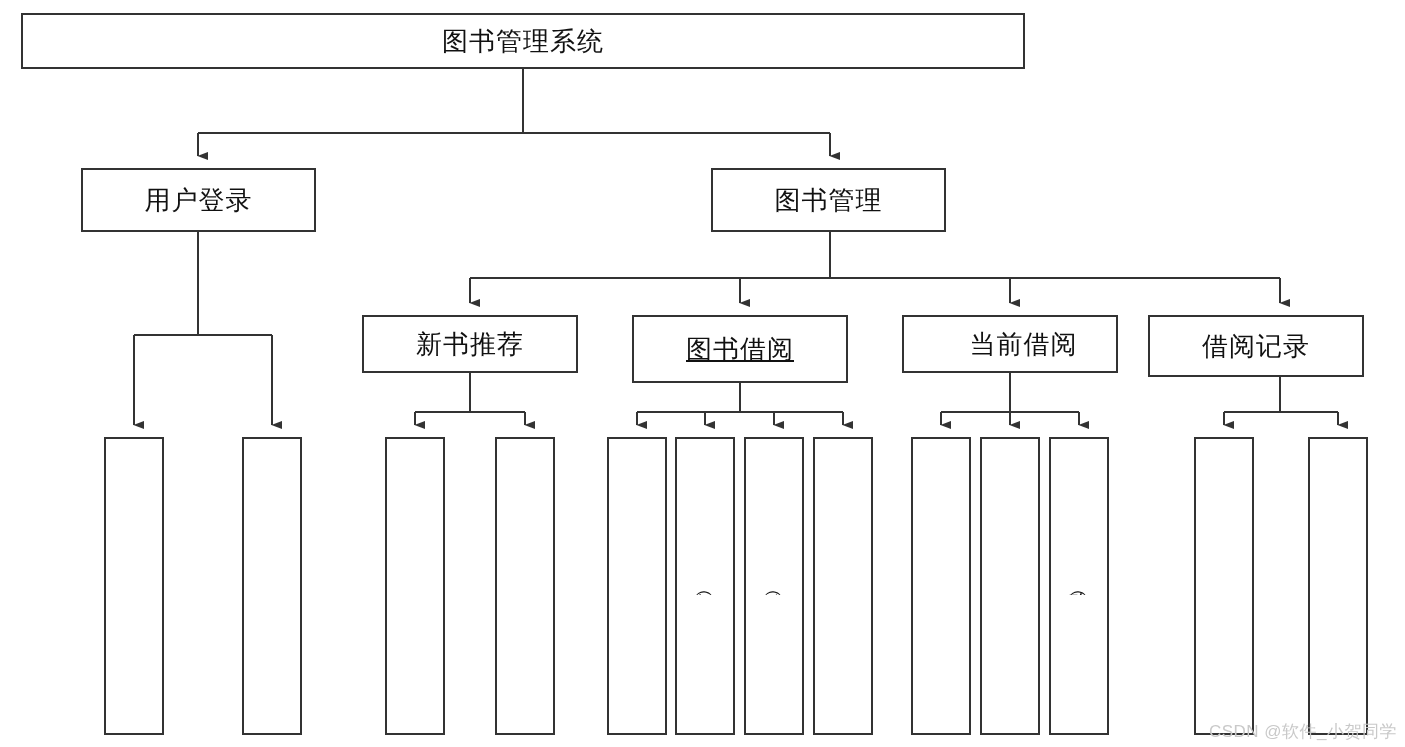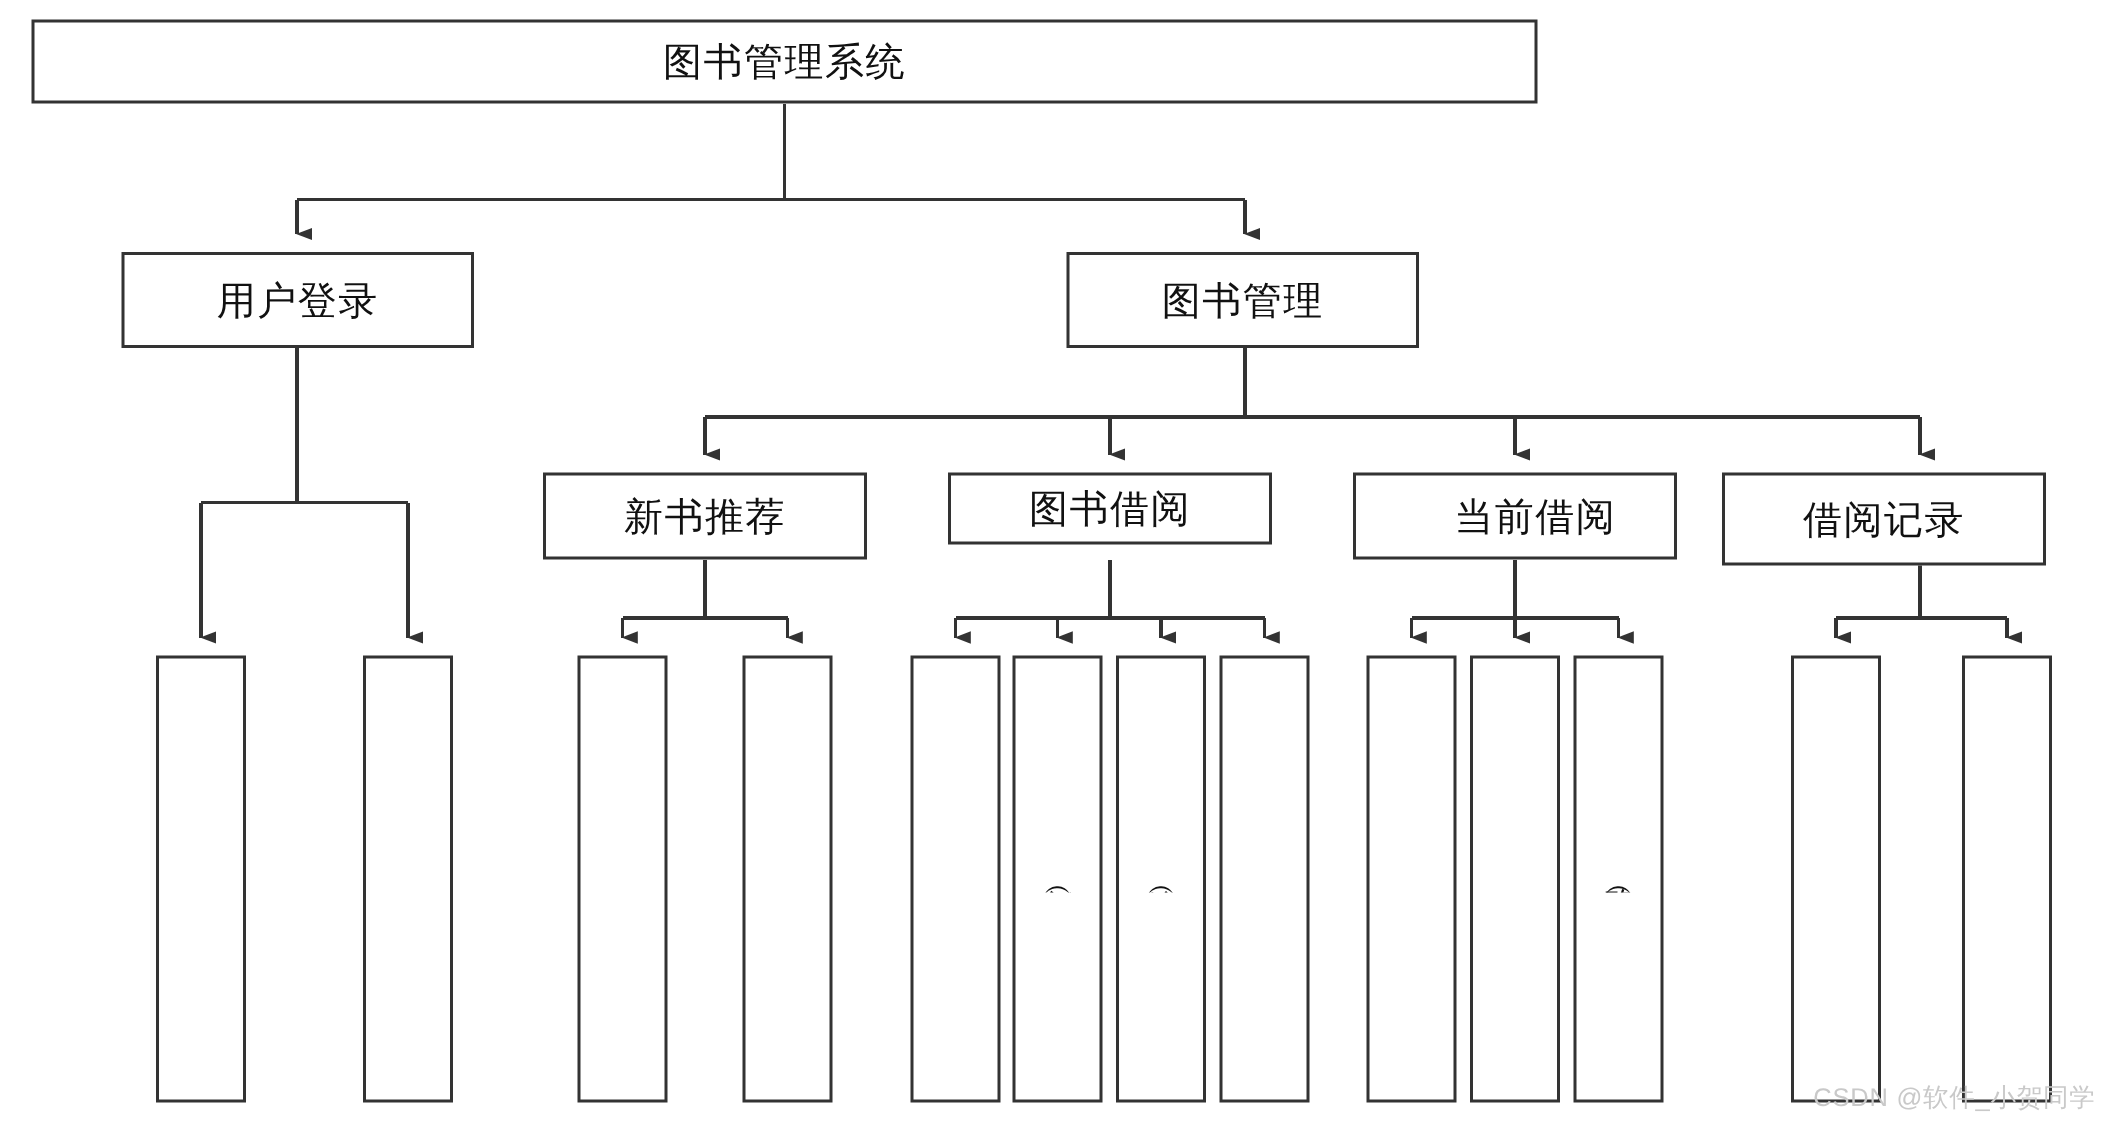--- a/index.html
+++ b/index.html
@@ -128,21 +128,21 @@
   <div class="node h" style="left:81px; top:168px; width:235px; height:64px;">
     <span>用户登录</span>
   </div>
   <div class="node h" style="left:711px; top:168px; width:235px; height:64px;">
     <span>图书管理</span>
   </div>
 
   <div class="node h" style="left:362px; top:315px; width:216px; height:58px;">
     <span>新书推荐</span>
   </div>
-  <div class="node h" style="left:632px; top:315px; width:216px; height:48px;">
+  <div class="node h" style="left:632px; top:315px; width:216px; height:68px;text-decoration:underline;">
     <span>图书借阅</span>
   </div>
   <div class="node h" style="left:902px; top:315px; width:216px; height:58px;padding-left:27px;">
     <span>当前借阅</span>
   </div>
   <div class="node h" style="left:1148px; top:315px; width:216px; height:62px;">
     <span>借阅记录</span>
   </div>
 
   <div class="node v" style="left:104px; top:437px; width:60px; height:298px;">

